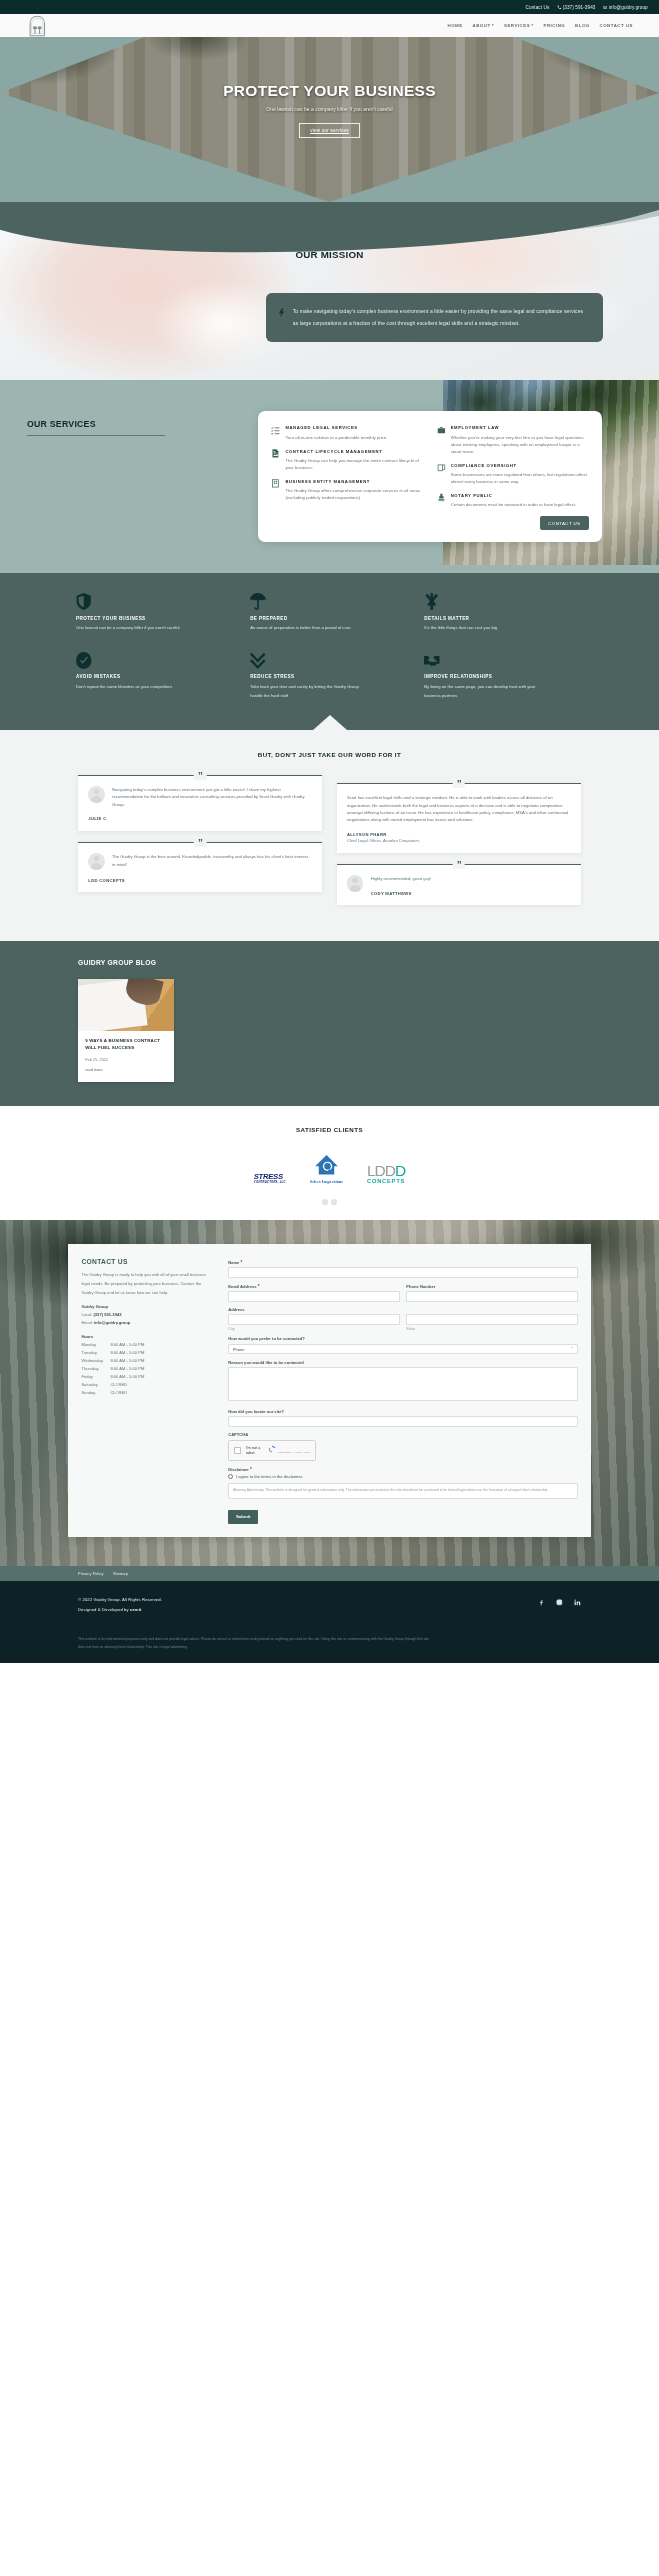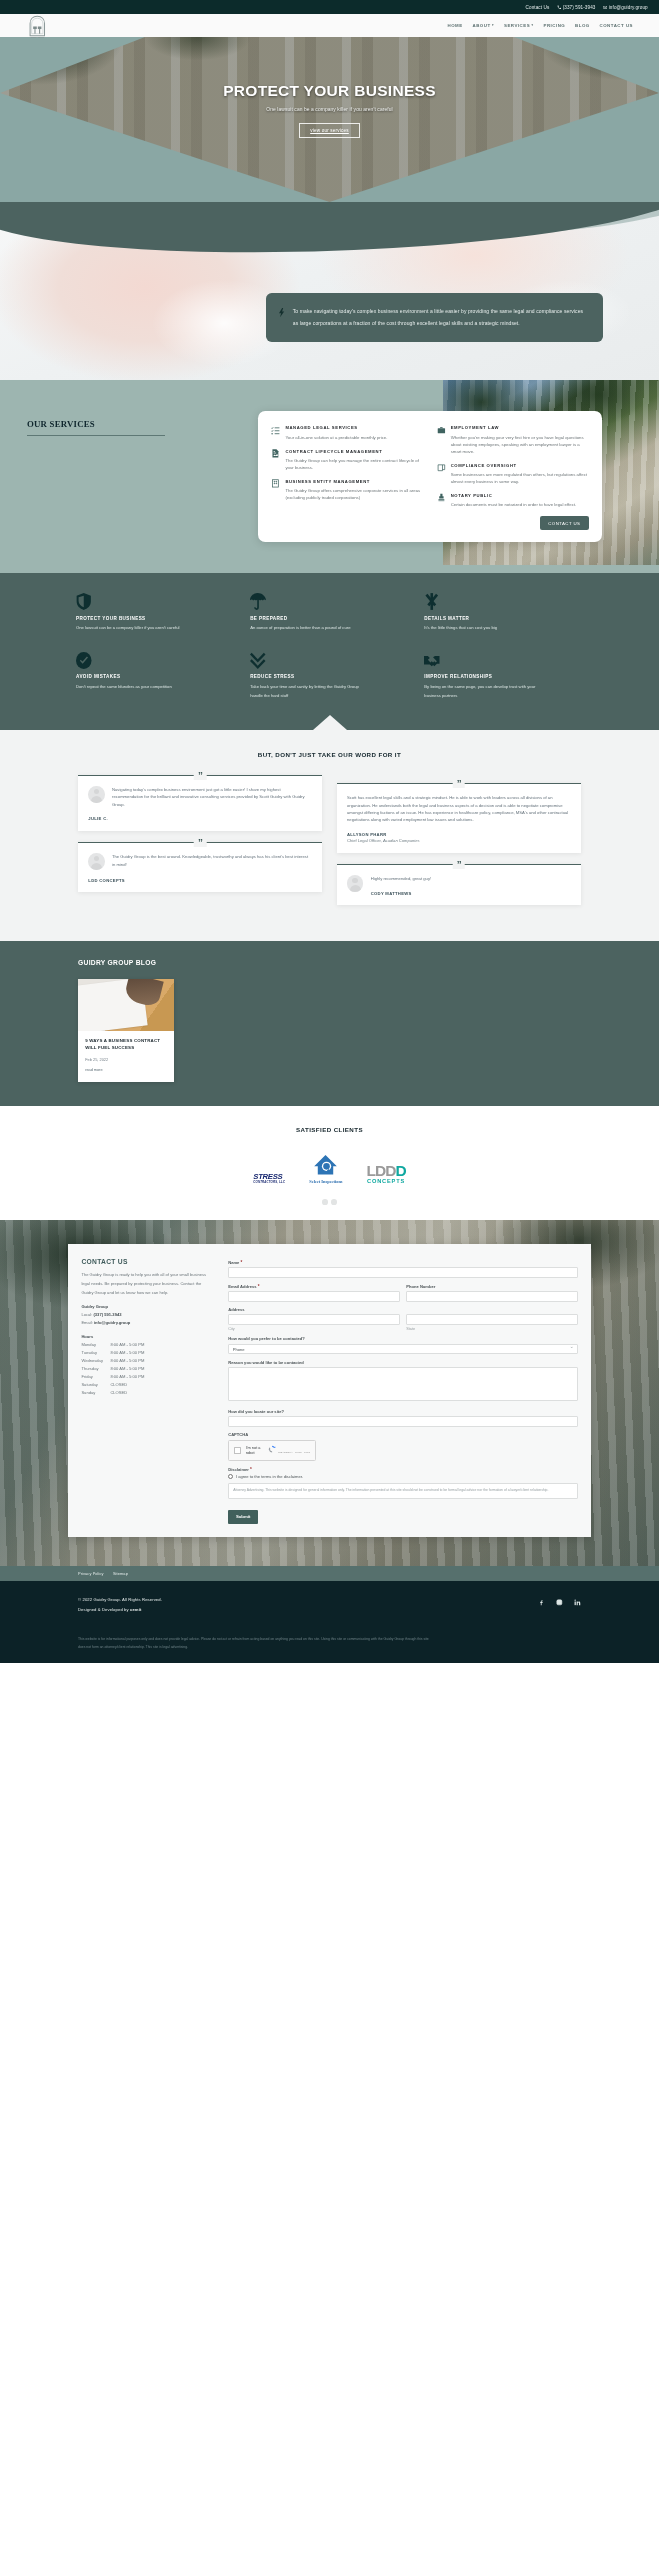--- a/index.html
+++ b/index.html
@@ -246,21 +246,20 @@
       radial-gradient(ellipse 82px 57px at 18% 12%, rgba(26,48,24,.85), transparent 65%),
       radial-gradient(ellipse 72px 46px at 72% 8%, rgba(30,52,28,.7), transparent 65%),
       repeating-linear-gradient(92deg, rgba(255,255,255,.25) 0 5.2px, rgba(160,150,130,.08) 5.2px 13.4px);
   }
   .services-head {
     position: relative;
     z-index: 2;
     margin-left: 27px;
     width: 149px;
     padding-top: 28px;
-    font-family: Liberation Serif, serif;
   }
   .services-head h2 {
     font-size: 8.8px;
     font-weight: 700;
     color: #10272e;
     letter-spacing: 0.2px;
   }
   .services-head .rule {
     height: 1px;
     background: #5e7875;
@@ -519,21 +518,21 @@
   .pride-logo small {
     display:block; font-size:2.8px; letter-spacing:0.2px; color:#15256e;
   }
   .si-logo { text-align:center; }
   .si-logo svg { width: 25px; height: 21.6px; }
   .si-logo span {
     display:block; font-size: 4.4px; color:#2d6fb0; font-weight: 700;
     font-family: "Liberation Serif", serif; margin-top: 1px;
   }
   .ldd-logo { text-align:center; }
-  .ldd-logo .marks { font-size: 15.5px; font-weight: 700; line-height: .9; letter-spacing: -1px; }
+  .ldd-logo .marks { font-size: 15.5px; font-weight: 400; line-height: .9; letter-spacing: -1px; }
   .ldd-logo .marks .g { color: #9a9a9a; }
   .ldd-logo .marks .t { color: #0fa8a0; }
   .ldd-logo .cw {
     font-size: 5.7px; letter-spacing: 0.8px; color: #0fa8a0; font-weight: 700;
   }
   .dots { margin-top: 15.5px; display:flex; gap: 3.6px; justify-content:center; }
   .dot {
     width: 5.7px; height: 5.7px; border-radius: 50%;
     background: #e2e4e4; cursor: pointer;
   }
@@ -735,20 +734,21 @@
     <h1 class="hero-title">PROTECT YOUR BUSINESS</h1>
     <p class="hero-sub">One lawsuit can be a company killer if you aren't careful</p>
     <a class="hero-btn" href="#">view our services</a>
   </div>
 </section>
 
 <section class="mission">
   <div class="mission-bg"></div>
   <div class="mission-swoop2"></div>
   <div class="mission-swoop"></div>
+  <h2 class="mission-title">OUR MISSION</h2>
   <div class="mission-card">
     <span class="bolt">
       <svg viewBox="0 0 14 18">
           <path d="M8 0 2 10h4l-2 8 8-11H8l2-7z"></path>
         </svg>
     </span>
     <p>To make navigating today's complex business environment a little easier by providing the same legal and compliance services as large corporations at a fraction of the cost through excellent legal skills and a strategic mindset.</p>
   </div>
 </section>
 

